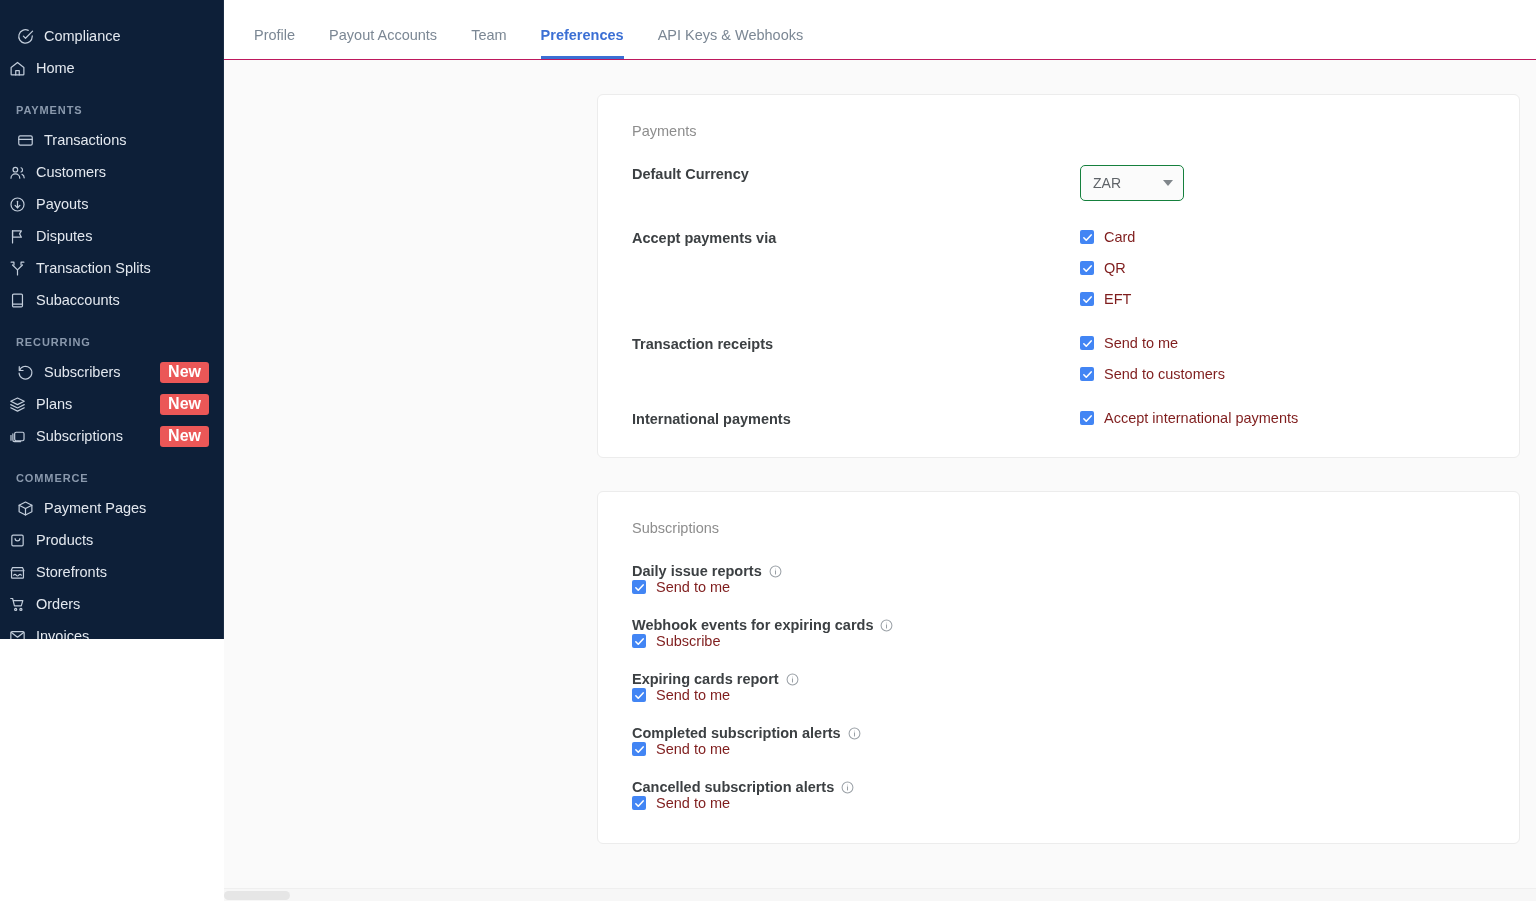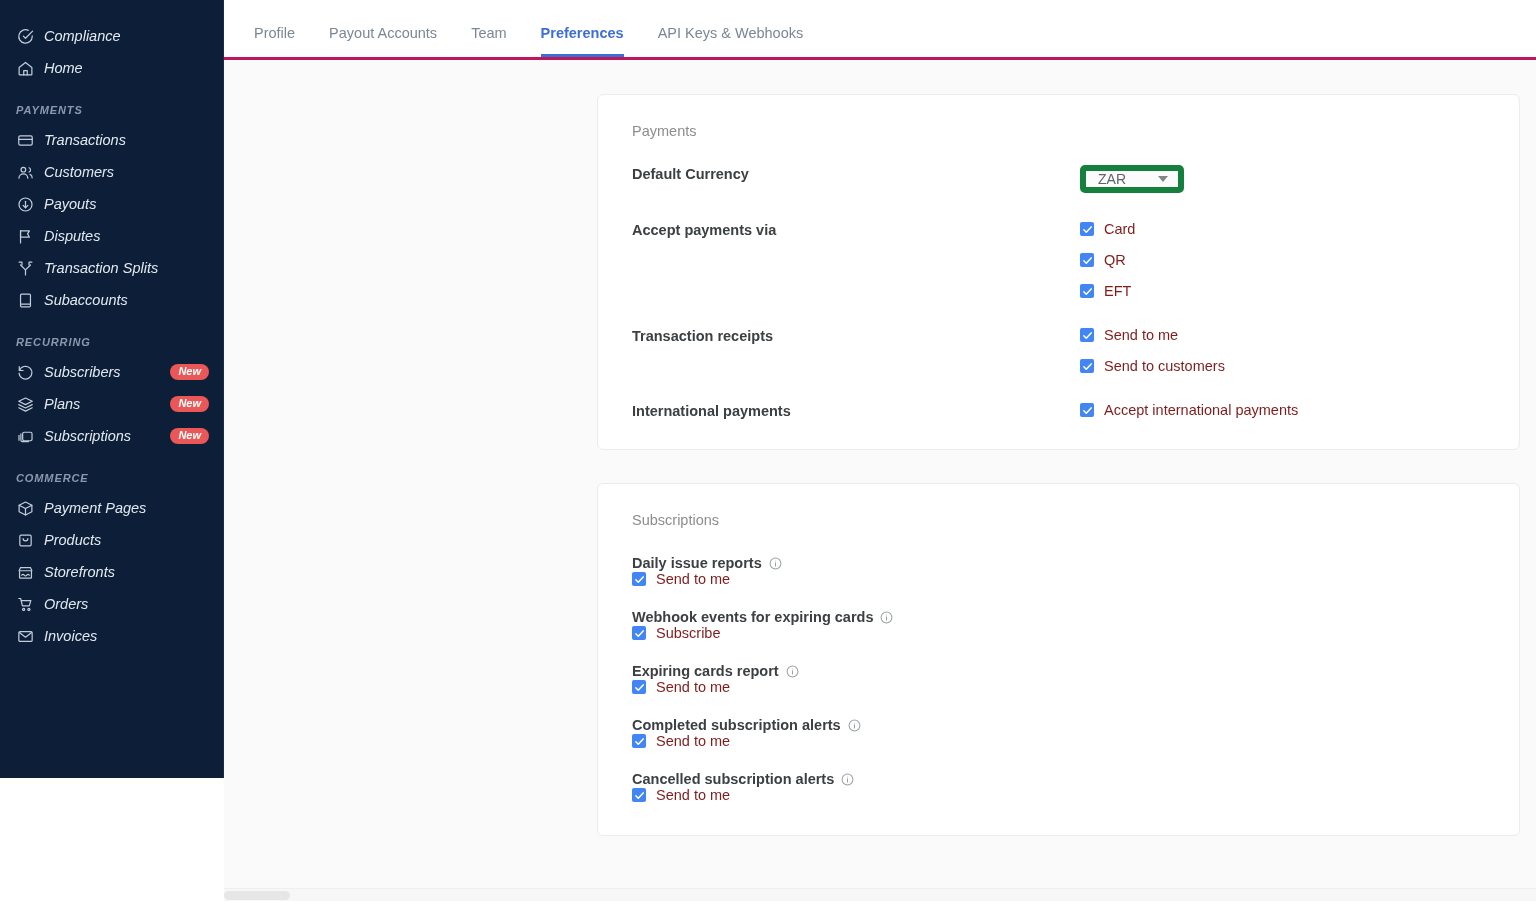--- a/index.html
+++ b/index.html
@@ -8,38 +8,37 @@
     margin: 0; padding: 0;
     width: 1536px; height: 901px;
     overflow: hidden;
     font-family: "Liberation Sans", sans-serif;
     background: #ffffff;
   }
   .app { display: flex; width: 1536px; height: 901px; }
 
   
   .sidebar {
-    width: 224px; min-width: 224px; height: 778px;
+    width: 224px; min-width: 224px; height: 639px;
     background: #0d1f38;
     border-right: 1px solid #1b2d45;
     position: relative;
     overflow: hidden;
-    font-style: italic;
   }
   .side-scroll { padding-top: 20px; }
   .nav-item {
     display: flex; align-items: center;
     height: 32px;
     padding: 0 14px 0 16px;
     color: #e3e8ef;
     font-size: 14.5px;
     cursor: pointer;
     position: relative;
   }
-  .nav-item + .nav-item { margin-top: 0; }
+  .nav-item + .nav-item { margin-top: 0; padding-left: 8px; }
   .nav-item .ico {
     width: 18px; height: 18px; min-width: 18px;
     margin-right: 10px;
     display: flex; align-items: center; justify-content: center;
     color: #c2cddb;
   }
   .nav-item .ico svg { width: 17px; height: 17px; display: block; }
   .nav-item .lbl { white-space: nowrap; }
   .nav-item.active .lbl { color: #8b5cf6; }
   .nav-item.active .ico { color: #2f7fe0; }
@@ -49,23 +48,23 @@
     font-size: 11px;
     font-weight: bold;
     letter-spacing: 0.9px;
     padding: 0 16px;
     margin: 20px 0 8px 0;
   }
   .badge-new {
     margin-left: auto;
     background: #eb5757;
     color: #ffffff;
-    font-size: 11px;
+    font-size: 16px;
     font-weight: bold;
-    border-radius: 8px;
+    border-radius: 3px;
     padding: 2px 8px 3px 8px;
     line-height: 1;
   }
   .side-divider {
     position: absolute;
     left: 14px; right: 14px;
     top: 815px;
     height: 1px;
     background: #243a55;
   }
@@ -79,21 +78,21 @@
   .main {
     flex: 1; height: 901px;
     background: #ffffff;
     display: flex; flex-direction: column;
     position: relative;
     overflow: hidden;
   }
   .tabbar {
     height: 60px; min-height: 60px;
     background: #ffffff;
-    border-bottom: 3px solid #be185d;
+    border-bottom: 1px solid #be185d;
     display: flex; align-items: flex-end;
     padding-left: 30px;
   }
   .tab {
     font-size: 14.5px;
     color: #7b8794;
     padding: 0 0 13px 0;
     margin-right: 34px;
     cursor: pointer;
     border-bottom: 3px solid transparent;
@@ -147,22 +146,22 @@
   .info-icon {
     display: inline-flex;
     width: 13px; height: 13px;
     margin-left: 7px;
     color: #9aa0a6;
   }
   .info-icon svg { width: 13px; height: 13px; display: block; }
 
   .select {
     width: 104px;
-    height: 28px;
-    border: 6px solid #15803d;
+    height: 36px;
+    border: 1px solid #15803d;
     border-radius: 5px;
     background: #fbfbfb;
     display: flex; align-items: center;
     padding: 0 10px 0 12px;
     font-size: 14px;
     color: #5f6368;
     cursor: pointer;
   }
   .select .caret {
     margin-left: auto;

